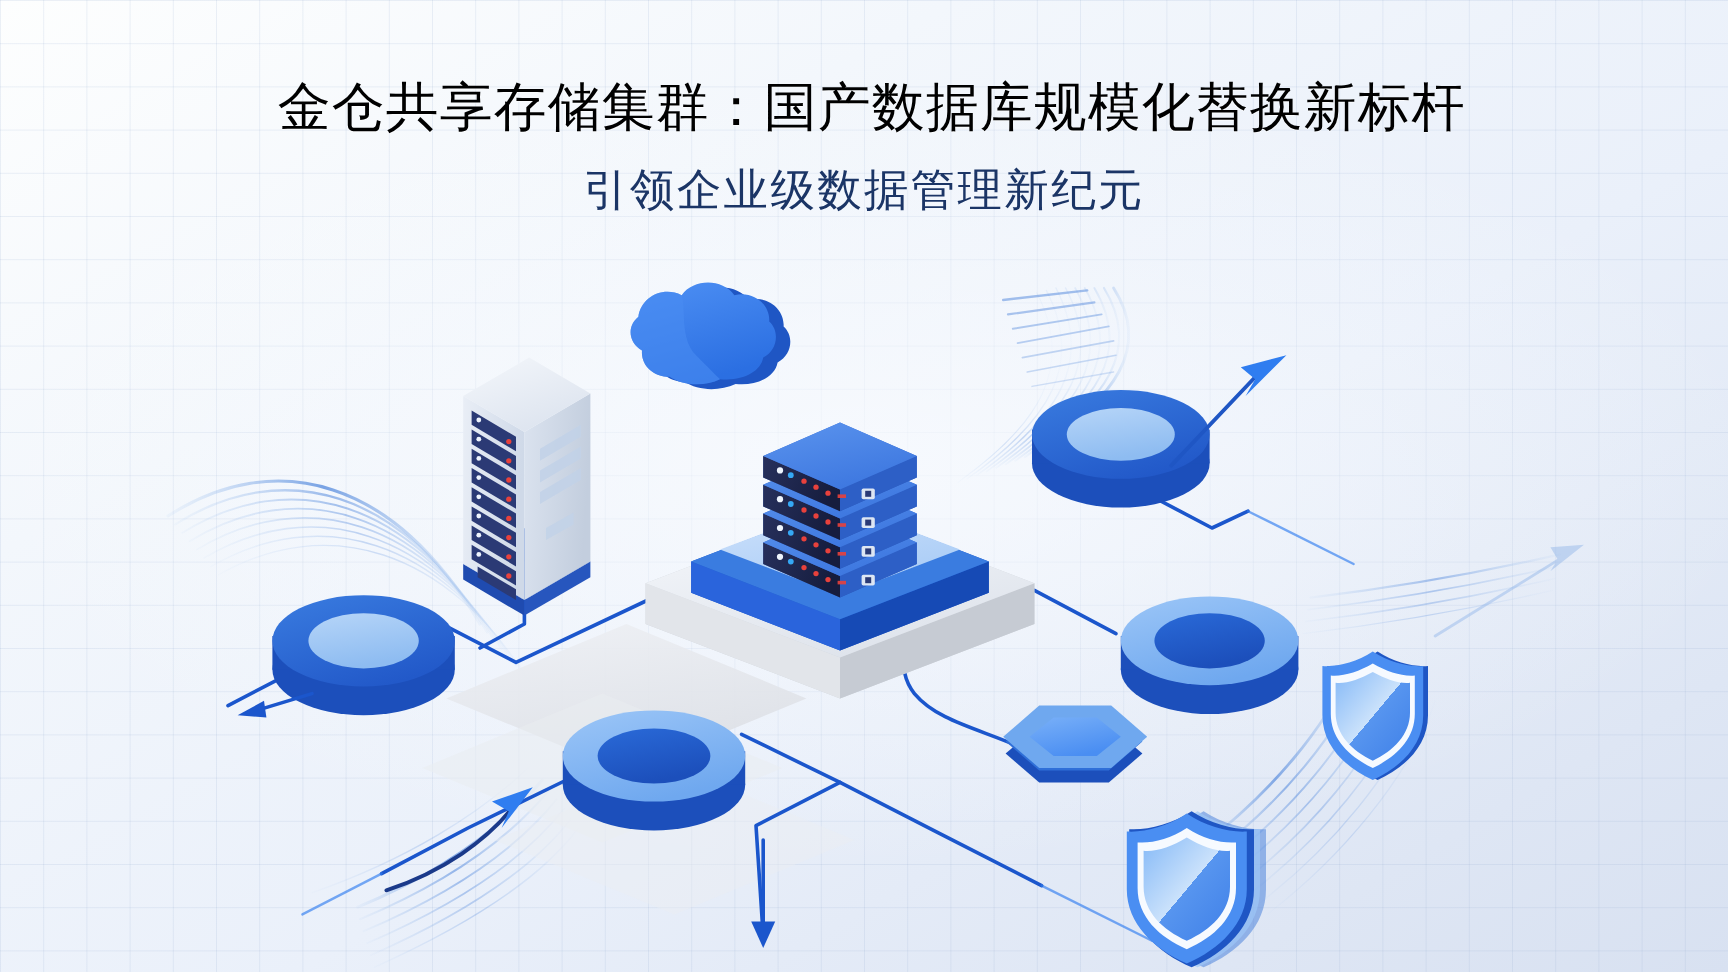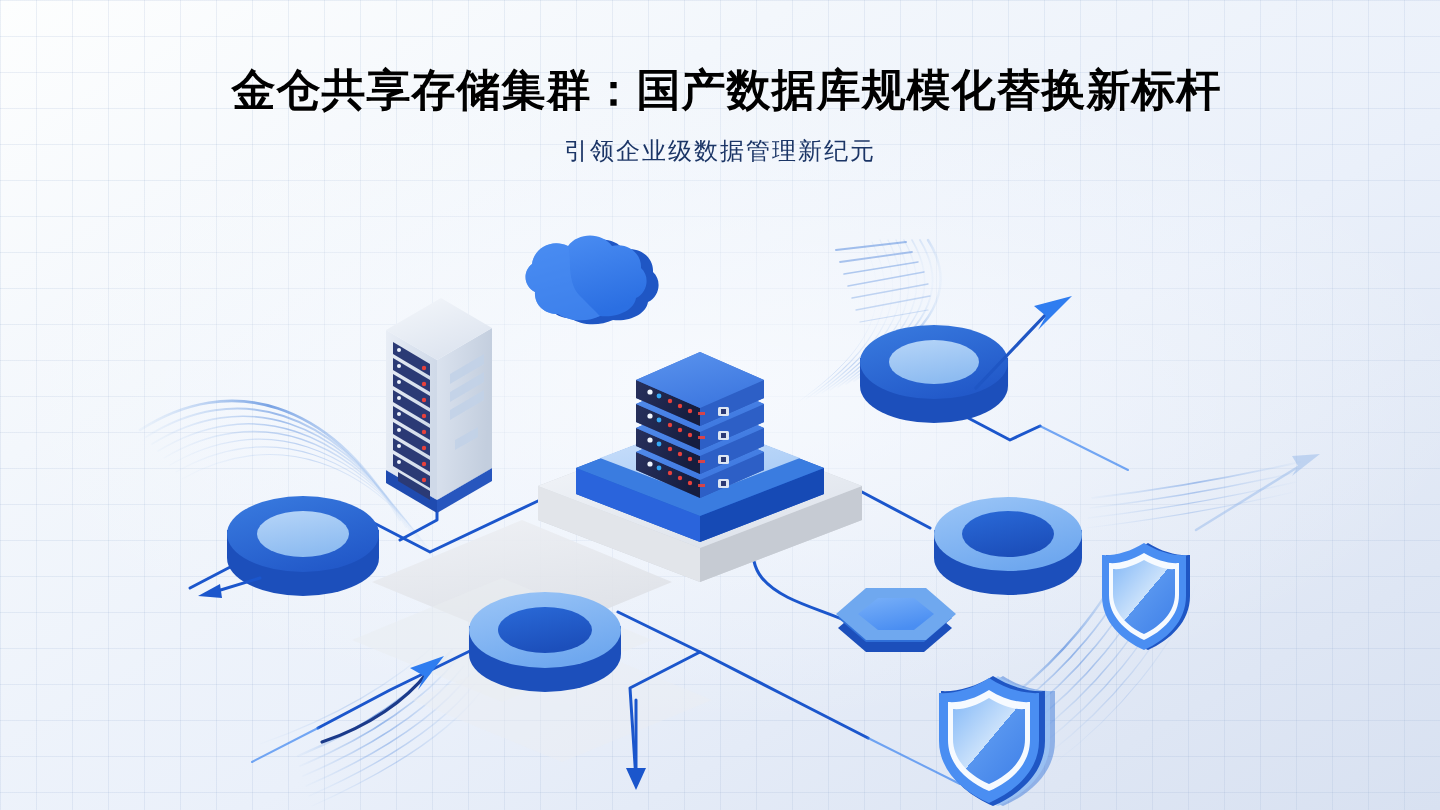--- a/index.html
+++ b/index.html
@@ -41,29 +41,29 @@
   #text-block {
     position: absolute;
     top: 0; left: 0; right: 0;
     text-align: center;
     z-index: 40;
   }
   #title {
     margin-top: 62px;
     font-size: 44px;
     line-height: 1.25;
-    font-weight: 700;
+    font-weight: 400;
     color: #000000;
     letter-spacing: 1px;
     text-shadow: 0 1px 0 rgba(255,255,255,0.6);
     padding-left: 13px;
   }
   #subtitle {
     margin-top: 18px;
-    font-size: 24px;
+    font-size: 37px;
     line-height: 1.3;
     font-weight: 400;
     color: #1b3566;
     letter-spacing: 2px;
   }
 
   
   #art {
     position: absolute;
     inset: 0;

